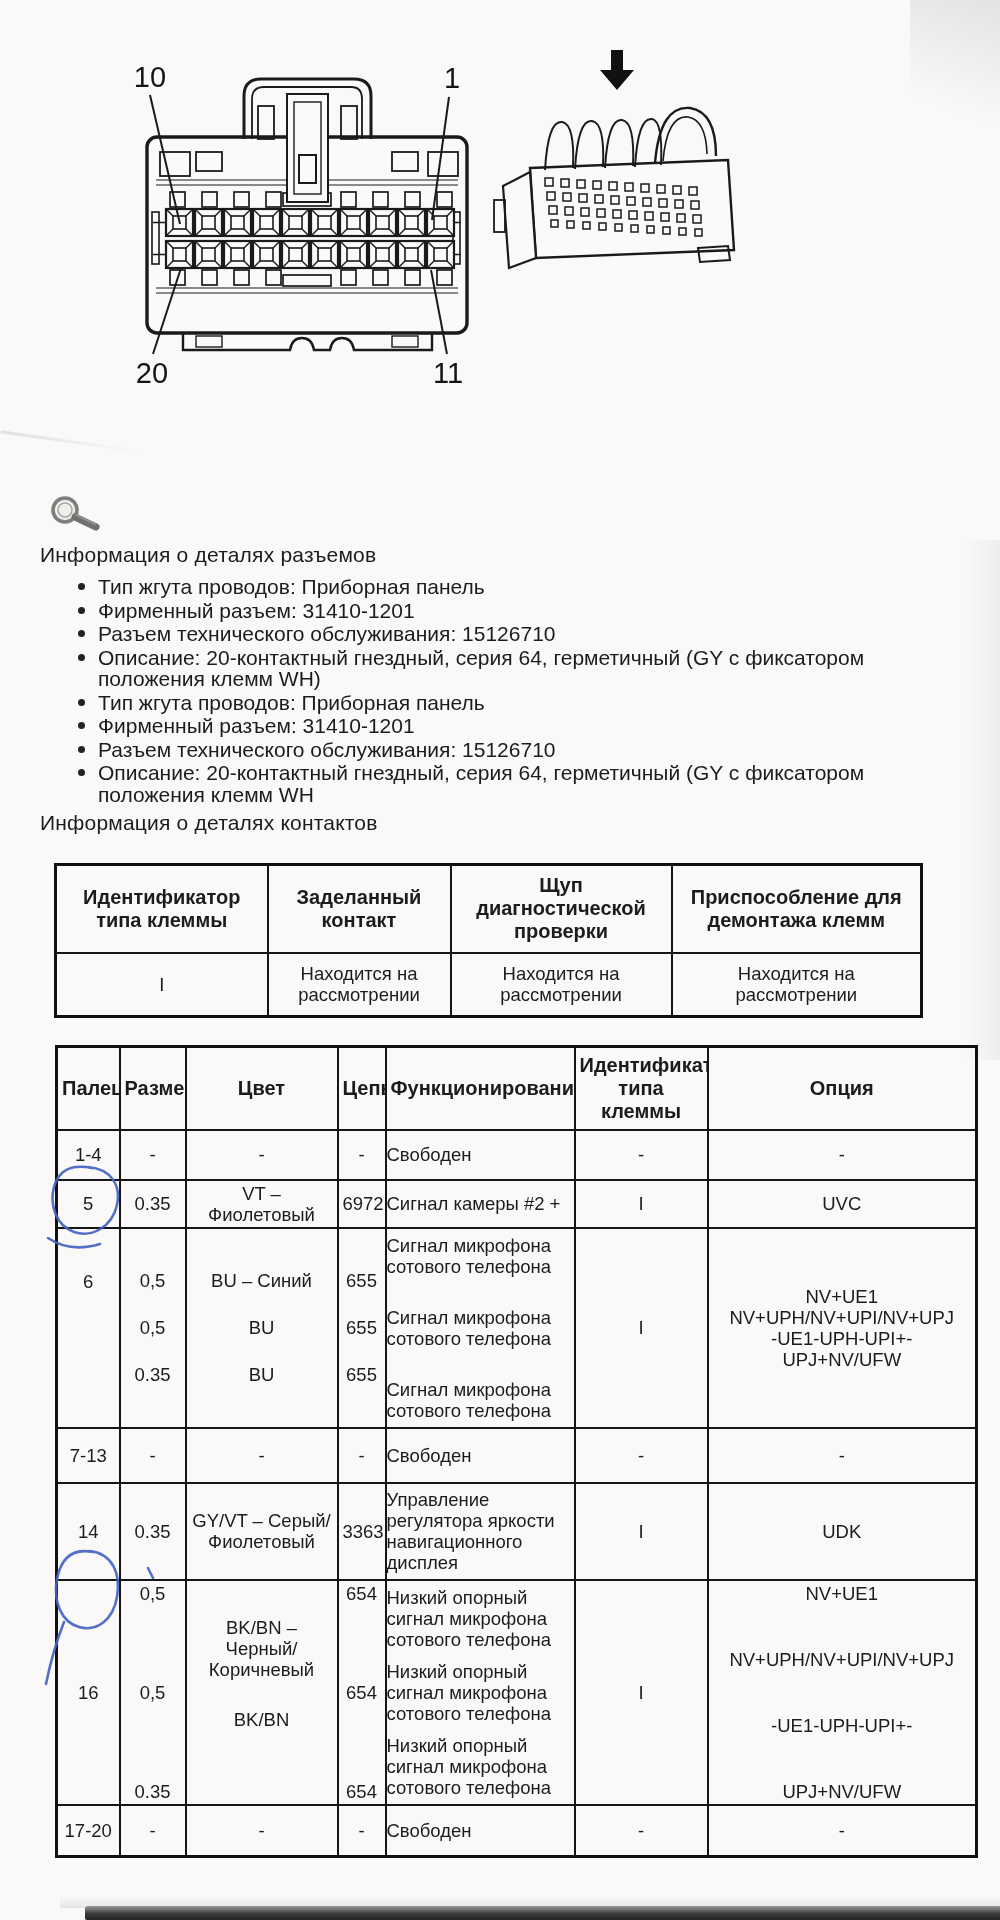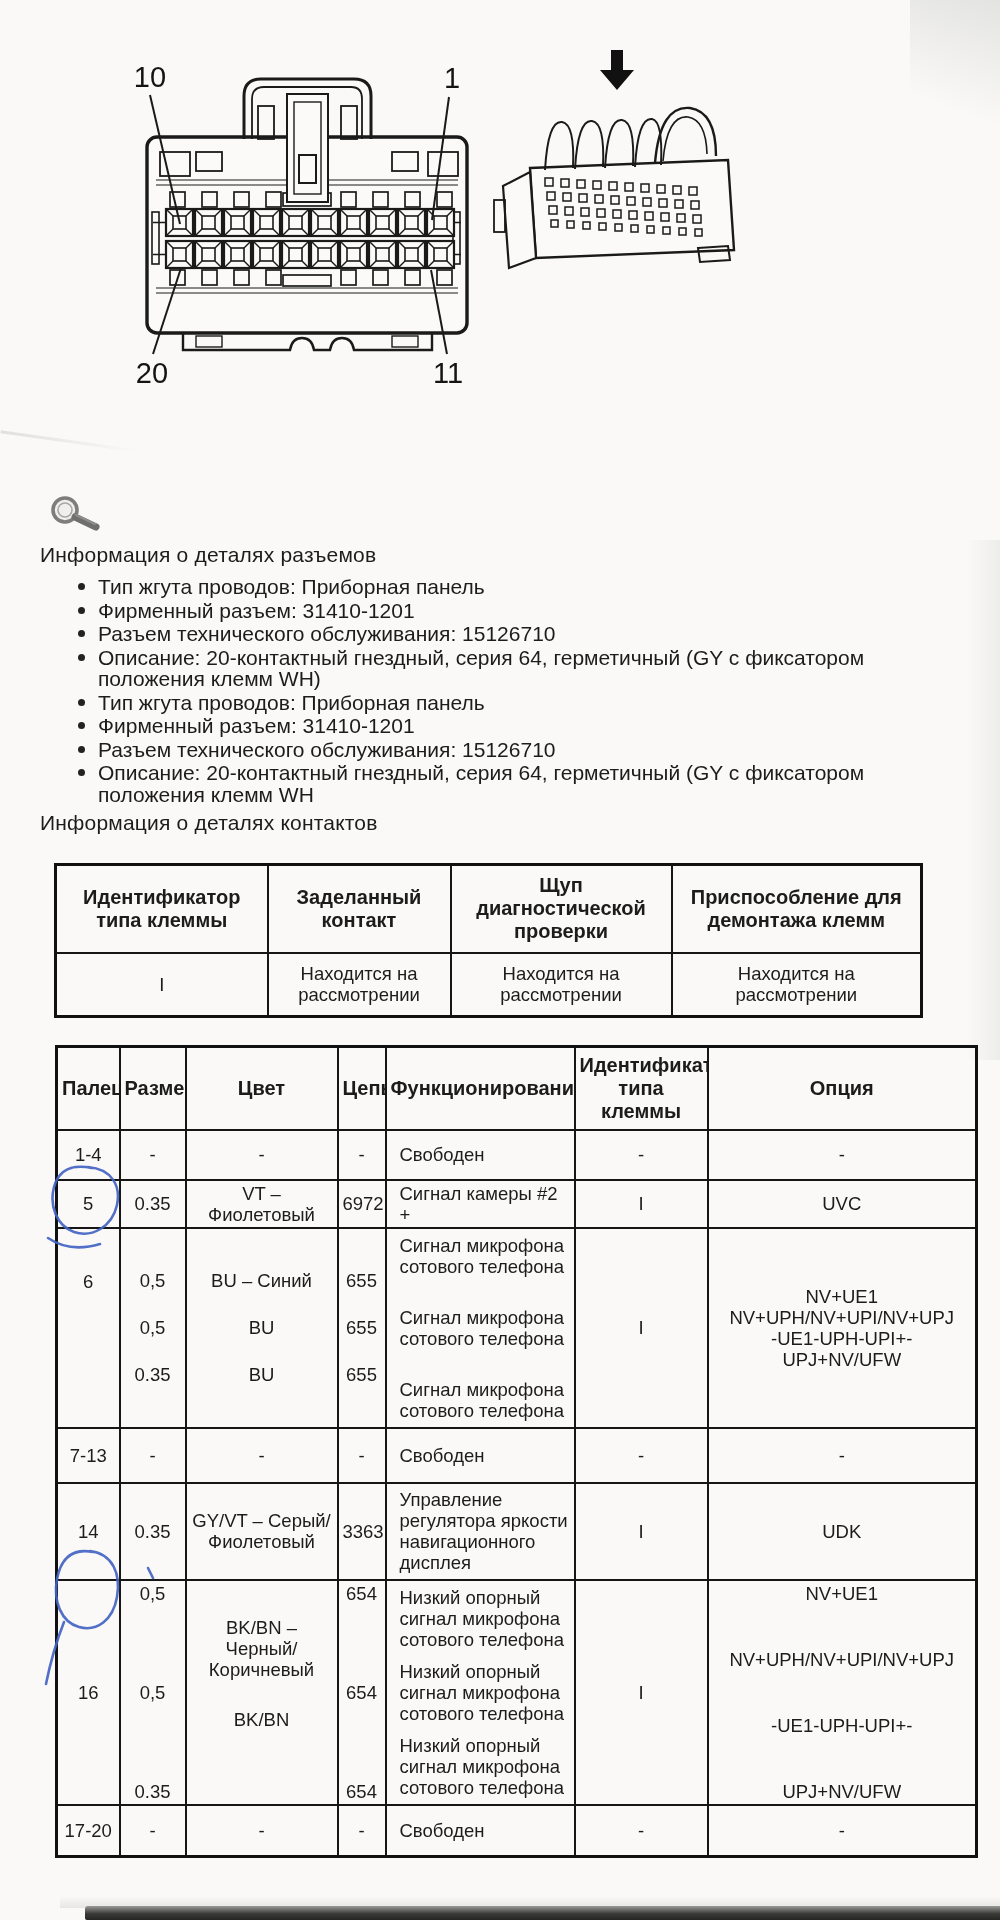--- a/index.html
+++ b/index.html
@@ -37,21 +37,21 @@
 
   table{border-collapse:collapse;table-layout:fixed;background:transparent;}
   table td,table th{border:2px solid #161616;font-size:18.5px;line-height:21px;
     vertical-align:middle;text-align:center;padding:2px 4px;overflow:hidden;}
   table th{font-weight:bold;font-size:20px;line-height:23px;}
   .t1{position:absolute;left:54px;top:863px;width:866px;border:3px solid #111;}
   .t1 tr.hdr{height:88px;}
   .t1 tr.row{height:64px;}
   .t2{position:absolute;left:55px;top:1045px;width:920px;border:3px solid #111;}
   .t2 tr.hdr{height:83px;}
-  .t2 .left{text-align:left;padding-left:13px;border-radius:24px;}
+  .t2 .left{text-align:left;padding-left:0;}
   .rh50{height:50px;} .rh47{height:47px;} .rh200{height:200px;} .rh55{height:55px;}
   .rh97{height:97px;} .rh61{height:61px;} .rh225{height:225px;} .rh52{height:52px;}
 
   .stack{display:flex;flex-direction:column;align-items:center;justify-content:center;height:100%;}
   .stack.left-a{align-items:flex-start;text-align:left;} .g22{gap:29px;} .g18{} .g26{gap:26px;}
   .fill{justify-content:space-between;padding:4px 0;box-sizing:border-box;}
   .h194{height:194px;} .h219{height:219px;justify-content:space-between;}
   .padtop{justify-content:flex-start;padding-top:34px;box-sizing:border-box;}
   .pin-top{vertical-align:top;padding-top:42px;}
 </style>

